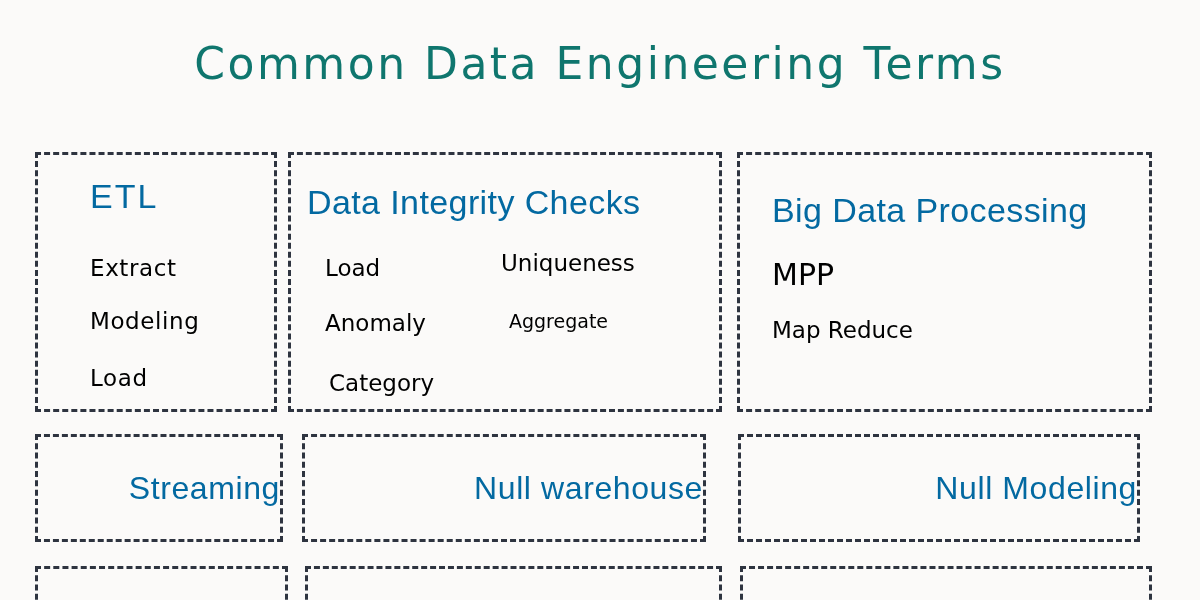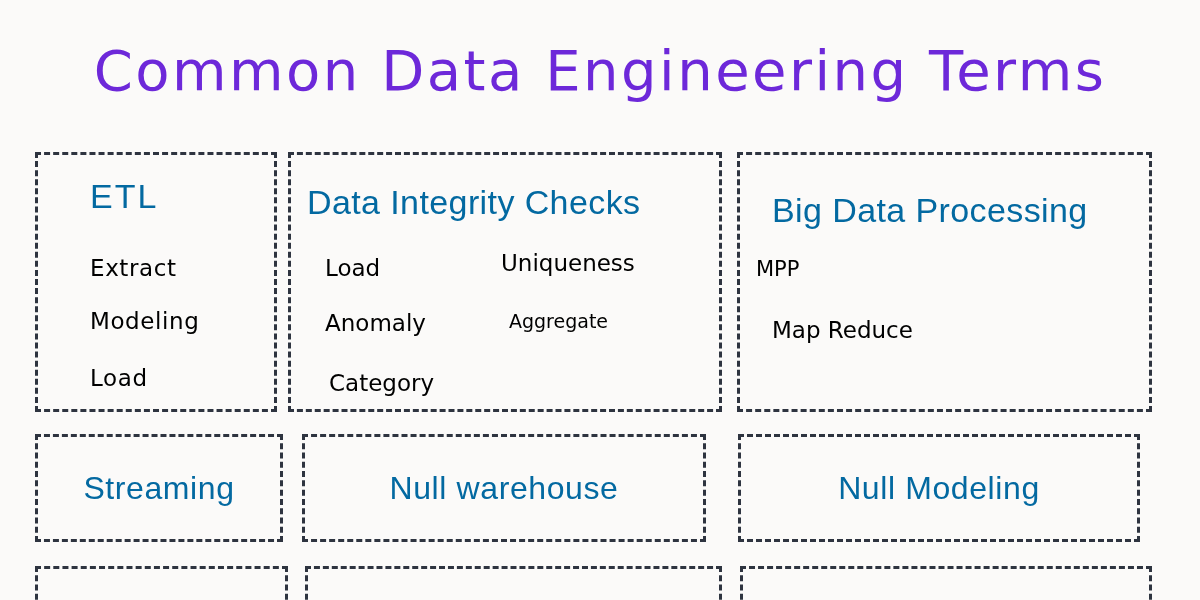--- a/index.html
+++ b/index.html
@@ -23,24 +23,24 @@
   }
 
   
   .page-title {
     position: absolute;
     left: 0;
     top: 38px;
     width: 1200px;
     text-align: center;
     font-family: "DejaVu Sans", sans-serif;
-    font-size: 56px;
+    font-size: 44px;
     font-weight: 400;
     letter-spacing: 2.5px;
-    color: #6d28d9;
+    color: #0f766e;
     white-space: nowrap;
   }
 
   
   .card {
     position: absolute;
     box-sizing: border-box;
     border: 3px dashed #2e3440;
     background: transparent;
   }
@@ -85,31 +85,31 @@
   
   #card-integrity .card-title { left: 16px; top: 28px; font-size: 34px; letter-spacing: 0.4px; }
   #card-integrity .i0 { left: 34px; top: 100px; font-size: 23px; }
   #card-integrity .i1 { left: 34px; top: 155px; font-size: 23px; }
   #card-integrity .i2 { left: 38px; top: 215px; font-size: 23px; }
   #card-integrity .i3 { left: 210px; top: 95px;  font-size: 23px; }
   #card-integrity .i4 { left: 218px; top: 155px; font-size: 19px; }
 
   
   #card-bigdata .card-title { left: 32px; top: 36px; font-size: 34px; letter-spacing: 0.4px; }
-  #card-bigdata .i0 { left: 16px; top: 102px; font-size: 21px; }
+  #card-bigdata .i0 { left: 32px; top: 102px; font-size: 30px; }
   #card-bigdata .i1 { left: 32px; top: 162px; font-size: 23px; }
 
   
   .card.single .card-title {
     position: absolute;
     left: 0;
     top: 50%;
     width: 100%;
     transform: translateY(-50%);
-    text-align: center;
+    text-align: right;
     font-size: 32px;
     letter-spacing: 0.6px;
   }
 
   
   .card.partial .card-title {
     position: absolute;
     left: 0;
     top: 50%;
     width: 100%;

